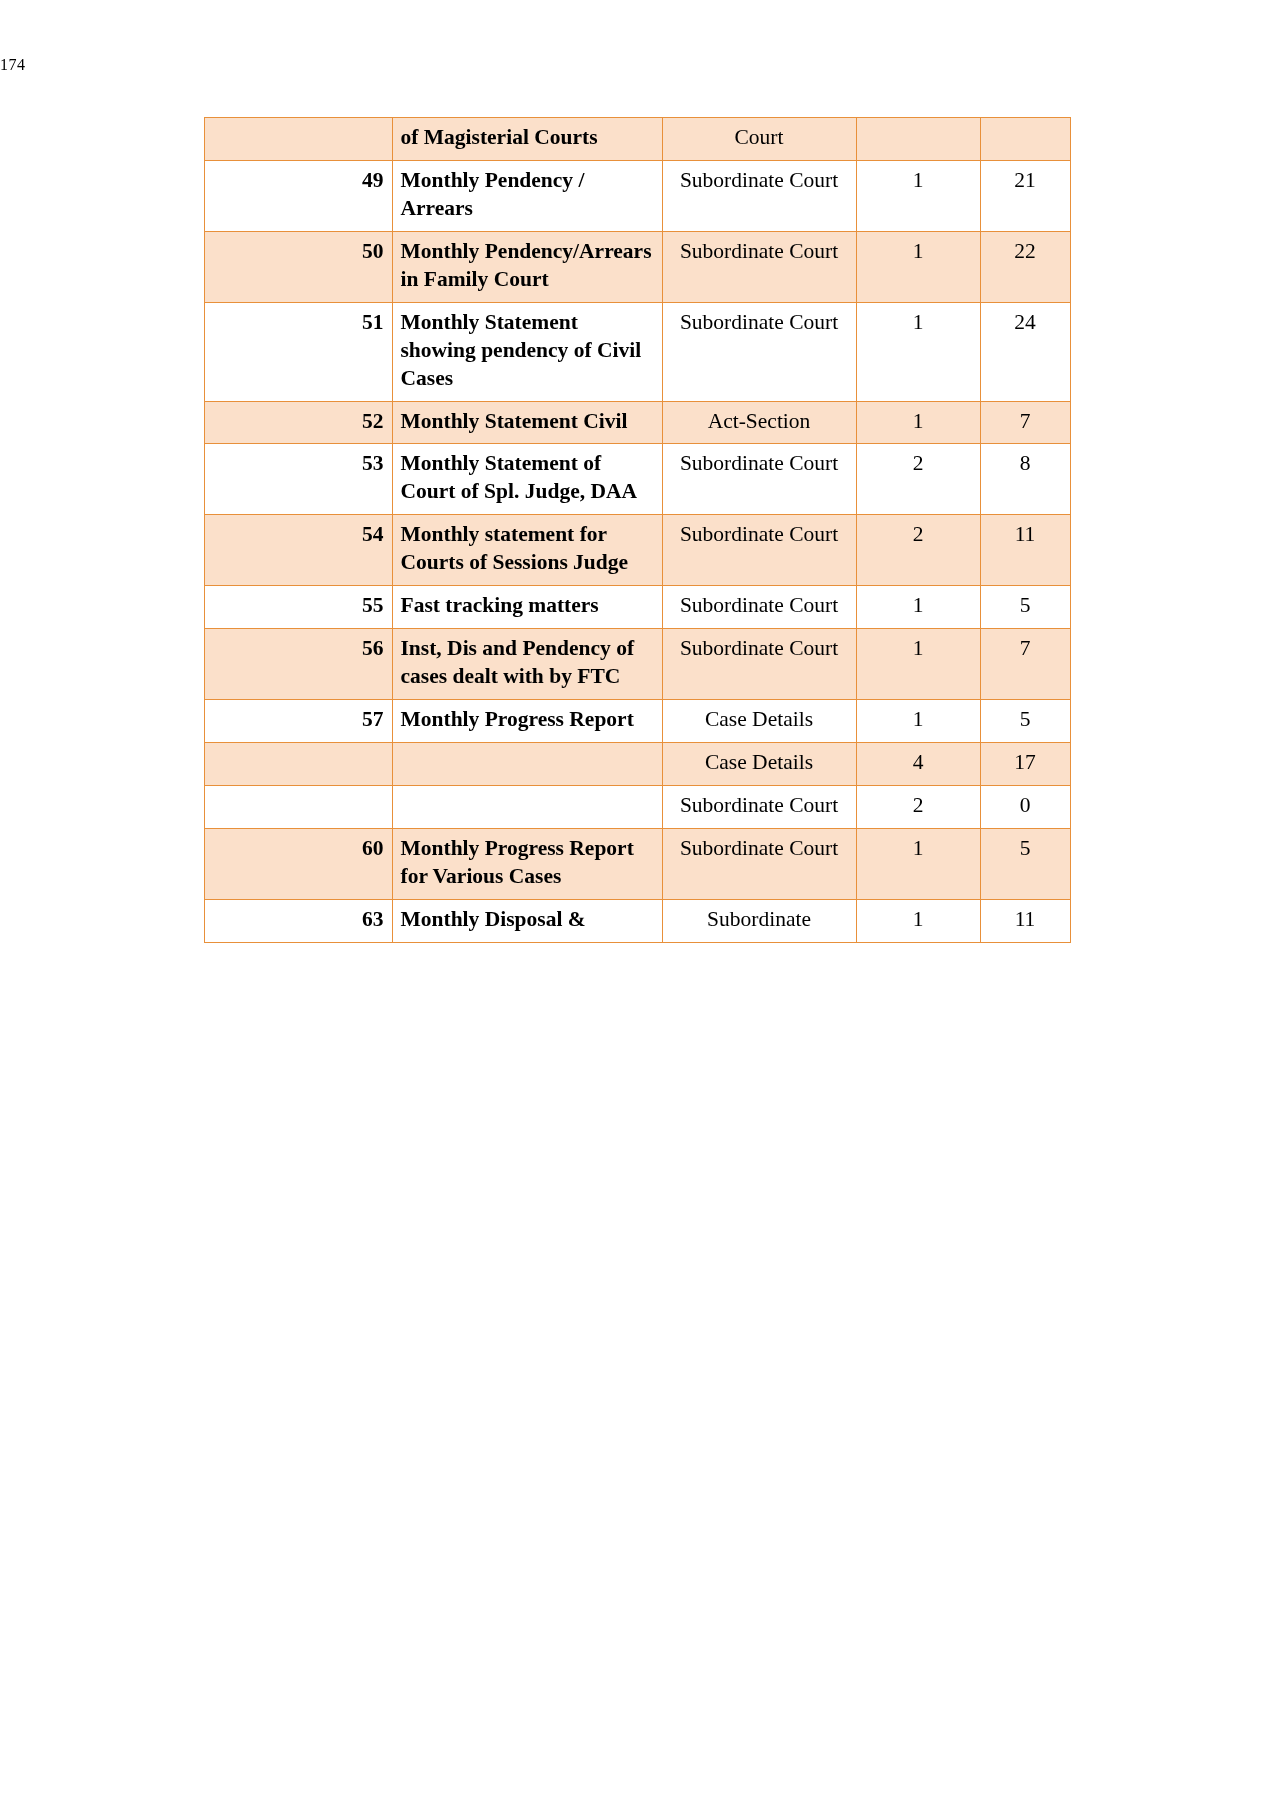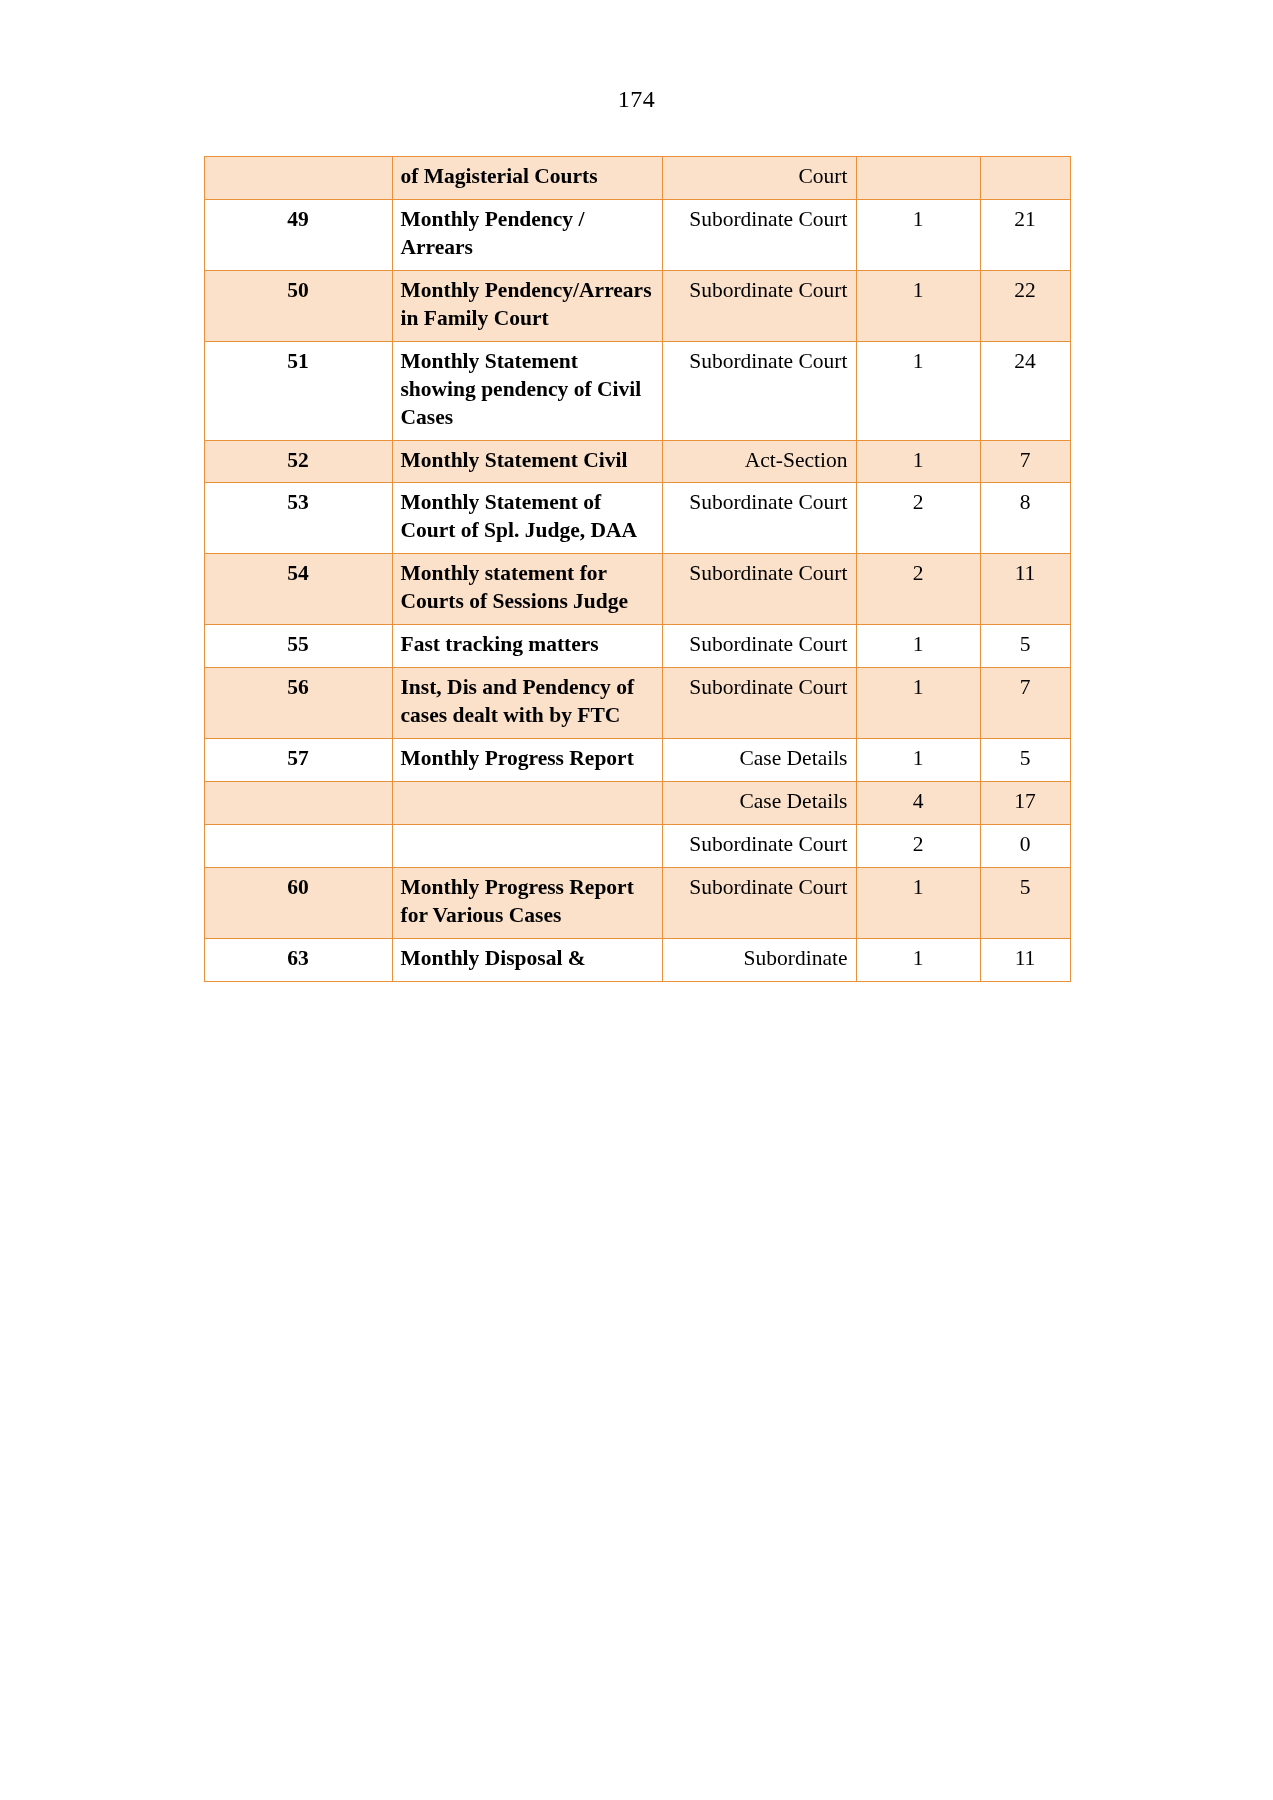--- a/index.html
+++ b/index.html
@@ -15,24 +15,23 @@
     position: relative;
   }
   .page {
     width: 1273px;
     height: 1800px;
     box-sizing: border-box;
     padding: 0;
     position: relative;
   }
   .page-number {
-    text-align: center;
     font-family: "Liberation Serif", serif;
-    font-size: 24px;
-    padding-top: 86px;
+    font-size: 16px;
+    padding-top: 56px;
     letter-spacing: 0.5px;
   }
   .table-wrap {
     margin: 17px auto;
     margin-top: 43px;
     width: 866px;
   }
   table.doc-table {
     border-collapse: collapse;
     width: 866px;
@@ -46,30 +45,30 @@
     line-height: 1.30;
     font-family: "Liberation Serif", serif;
   }
   col.c-sno   { width: 188px; }
   col.c-name  { width: 270px; }
   col.c-type  { width: 194px; }
   col.c-num1  { width: 124px; }
   col.c-num2  { width: 90px; }
 
   td.sno {
-    text-align: center;
+    text-align: right;
     font-weight: bold;
   }
   td.name {
     font-weight: bold;
     text-align: left;
   }
   td.type {
     font-weight: normal;
-    text-align: right;
+    text-align: center;
   }
   td.num {
     text-align: center;
     font-weight: normal;
   }
   tr.shaded td {
     background: #fbe0ca;
   }
   tr.plain td {
     background: #ffffff;

